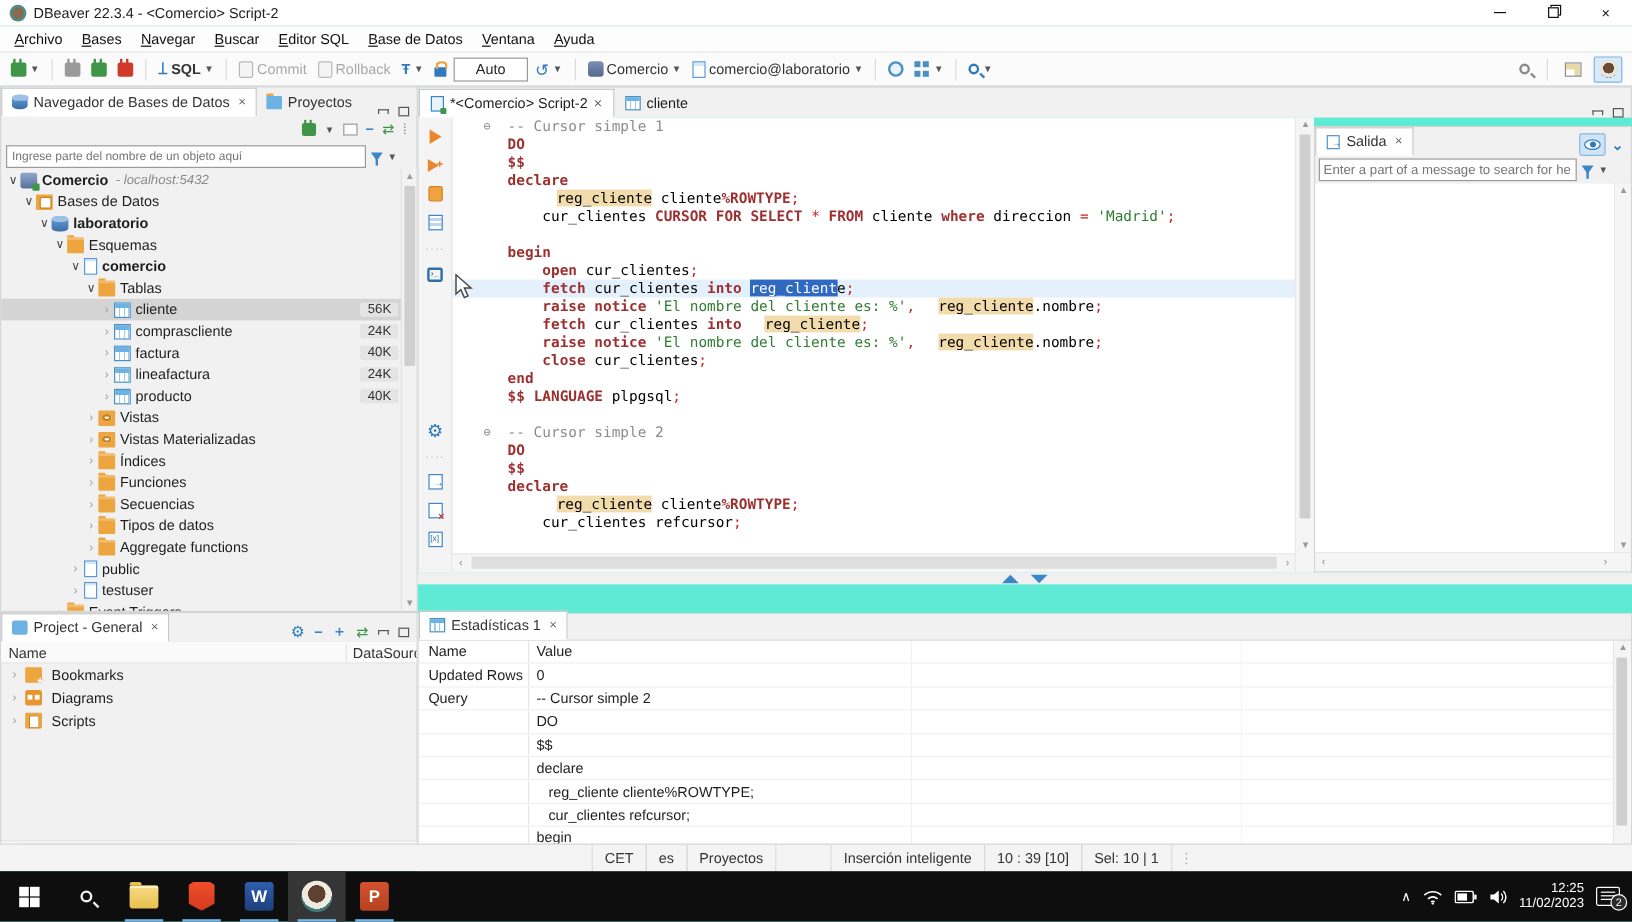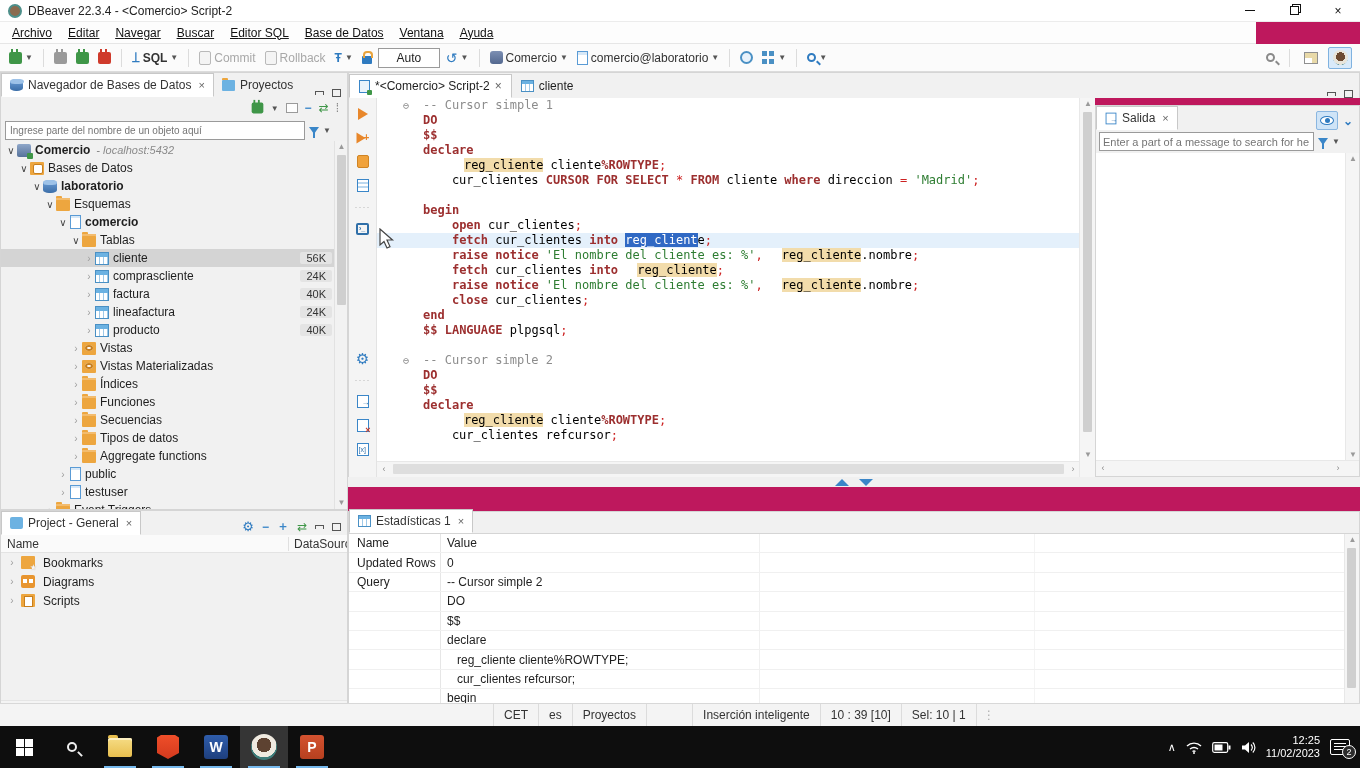--- a/index.html
+++ b/index.html
@@ -1,29 +1,29 @@
 <!DOCTYPE html>
 <html><head>
 <meta charset="utf-8">
 <style>
   * { margin:0; padding:0; box-sizing:border-box; }
   html,body { width:1360px; height:768px; overflow:hidden; font-family:"Liberation Sans",sans-serif; }
-  #app { position:absolute; inset:0; width:1360px; height:768px; background:#be185d; font-size:12px; color:#1e1e1e; }
+  #app { position:absolute; inset:0; width:1360px; height:768px; background:#5eead4; font-size:12px; color:#1e1e1e; }
 
   
   #titlebar { position:absolute; left:0; top:0; width:1360px; height:22px; background:#fff; display:flex; align-items:center; border-bottom:1px solid #ececec;}
   #titlebar .appicon { width:14px; height:14px; margin:0 6px 0 8px; border-radius:50%; background:#8a6b4f; border:2px solid #4d8f8a; }
   #titlebar .title { font-size:12px; color:#222; }
   .wbtns { margin-left:auto; display:flex; height:22px; }
   .wbtn { width:44px; height:22px; display:flex; align-items:center; justify-content:center; font-size:12px; color:#111; }
   .wbtn .restore { width:9px; height:9px; border:1px solid #111; box-shadow:2px -2px 0 -1px #fff, 2px -2px 0 0 #111; }
   .wbtn .minim { width:10px; height:1px; background:#111; }
 
   
-  #menubar { position:absolute; left:0; top:22px; width:1256px; height:22px; background:#fdfdfd; display:flex; align-items:center; padding-left:4px; border-bottom:1px solid #e6e6e6;text-decoration:underline; }
+  #menubar { position:absolute; left:0; top:22px; width:1360px; height:22px; background:#fdfdfd; display:flex; align-items:center; padding-left:4px; border-bottom:1px solid #e6e6e6; }
   .menu-item { padding:2px 8px; color:#111; cursor:default; }
   .menu-item::first-letter { text-decoration:underline; }
 
   
   #toolbar { position:absolute; left:0; top:44px; width:1360px; height:28px; background:#fbfbfb; border-bottom:1px solid #dcdcdc; display:flex; align-items:center; padding-left:6px; gap:3px; }
   .tsep { width:1px; height:18px; background:#dcdcdc; margin:0 4px; }
   .tbtn { height:22px; display:flex; align-items:center; gap:3px; padding:0 3px; border-radius:2px; color:#333; }
   .drop { font-size:8px; color:#555; }
   .plug { width:13px; height:12px; position:relative; border-radius:2px; }
   .plug::before { content:""; position:absolute; left:2px; top:-3px; width:2px; height:4px; background:inherit; box-shadow:5px 0 0 0; }
@@ -222,21 +222,21 @@
         </div>
       <div class="wbtn">
           <span class="restore"></span>
         </div>
       <div class="wbtn close">×</div>
     </div>
   </div>
 
   <div id="menubar">
       <span class="menu-item">Archivo</span>
-      <span class="menu-item">Editar</span>
+      <span class="menu-item">Bases</span>
       <span class="menu-item">Navegar</span>
       <span class="menu-item">Buscar</span>
       <span class="menu-item">Editor SQL</span>
       <span class="menu-item">Base de Datos</span>
       <span class="menu-item">Ventana</span>
       <span class="menu-item">Ayuda</span>
     </div>
 
   <div id="toolbar">
     <div class="tbtn">

